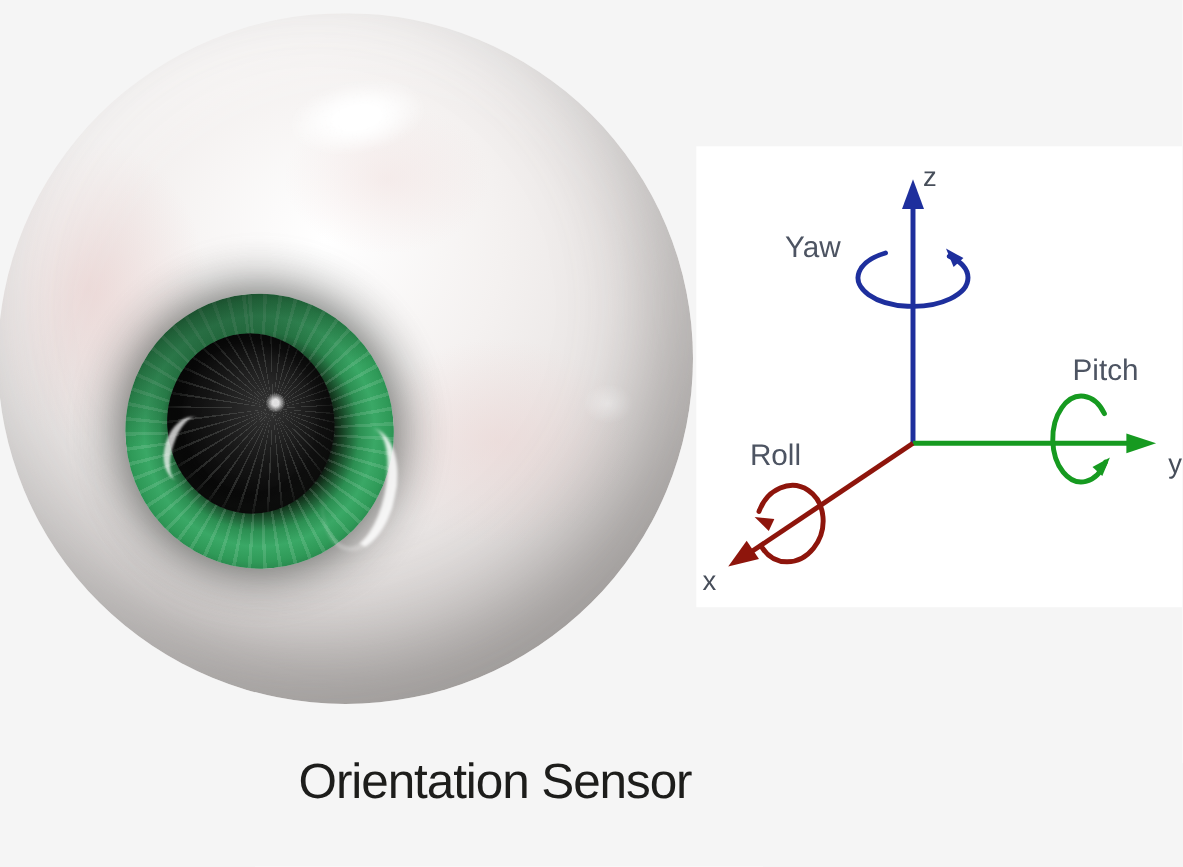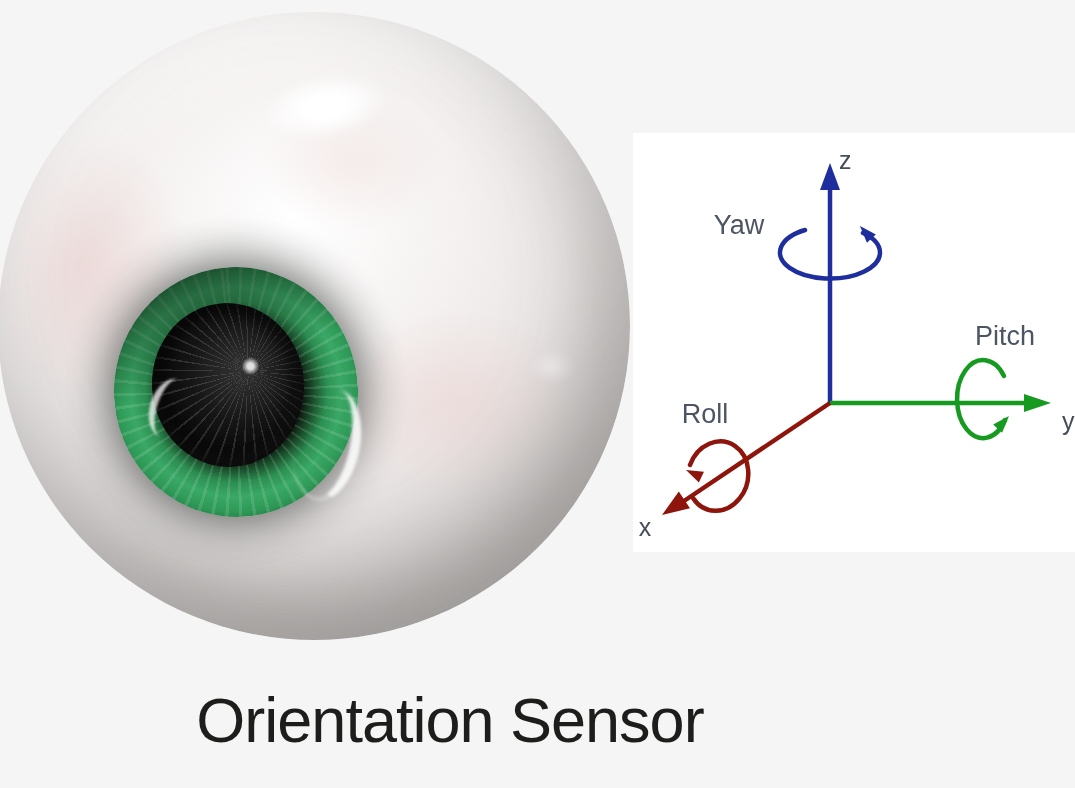--- a/index.html
+++ b/index.html
@@ -76,21 +76,21 @@
   .rot-label {
     font-family:"Liberation Sans", sans-serif;
     font-size:27px; fill:#4d5462;
   }
   .mid { text-anchor:middle; }
   
   .caption {
     position:absolute; left:0; top:684px; width:900px;
     text-align:center;
     font-family:"Liberation Sans", sans-serif;
-    font-size:63px; letter-spacing:-1px;
+    font-size:45px; letter-spacing:-1px;
     color:#1d1d1b;
   }
 </style>
 </head>
 <body>
 
 <div class="stage">
 
   <div class="sclera"></div>
   <div class="socket-shadow"></div>

